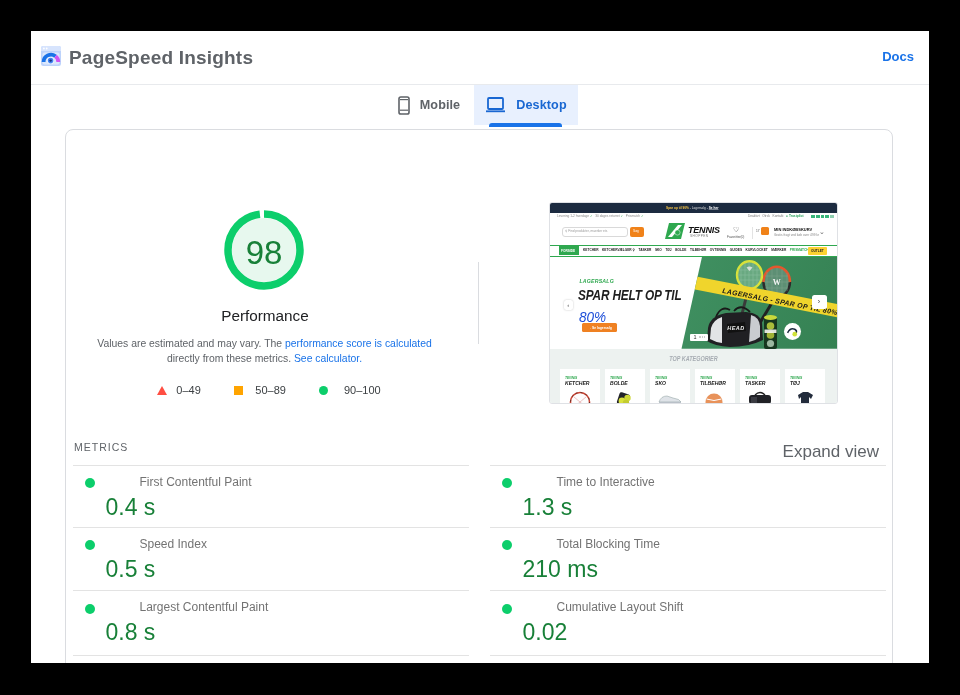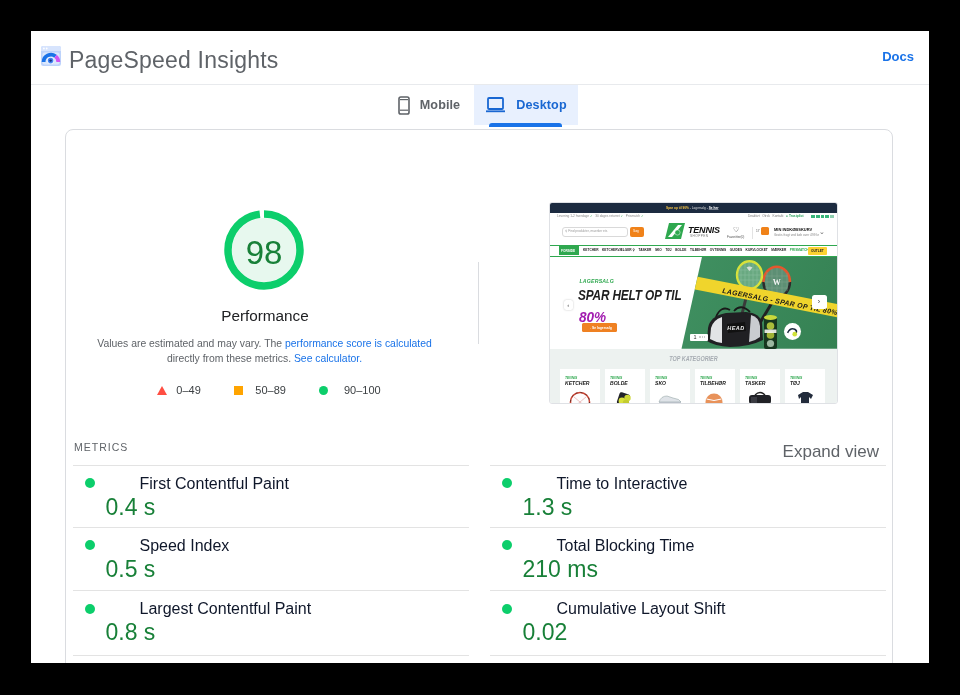--- a/index.html
+++ b/index.html
@@ -1,21 +1,21 @@
 <!DOCTYPE html>
 <html><head>
 <meta charset="utf-8">
 <style>
   * { margin:0; padding:0; box-sizing:border-box; }
   html,body { width:960px; height:695px; background:#000; font-family:"Liberation Sans", sans-serif; }
   .page { position:absolute; left:31px; top:31px; width:898px; height:632px; background:#fff; overflow:hidden; }
   .abs { position:absolute; }
 
   
-  .h1 { left:38px; top:16px; font-size:23px; color:#5f6368; letter-spacing:.2px; }
+  .h1 { left:38px; top:16px; font-size:19px; color:#5f6368; letter-spacing:.2px;font-weight:bold; }
   .docs { right:15px; top:17.5px; font-size:13px; color:#1a73e8; font-weight:bold; }
   .hline { left:0; top:53px; width:898px; height:1px; background:#e8eaed; }
 
   
   .tab { top:54px; height:40px; display:flex; align-items:center; justify-content:center; gap:10px; font-size:12.6px; font-weight:bold; letter-spacing:.1px; }
   .tab.mobile { left:352px; width:92px; color:#5f6368; }
   .tab.desktop { left:443px; width:104px; color:#1967d2; background:#e8f0fe; }
   .ind { left:458px; top:92px; width:73px; height:4px; background:#1a73e8; border-radius:3px 3px 0 0; }
 
   
@@ -32,21 +32,21 @@
   .tri { width:0; height:0; border-left:5.5px solid transparent; border-right:5.5px solid transparent; border-bottom:9.5px solid #ff4e42; margin-right:9px; }
   .sq { width:9px; height:9px; background:#ffa400; margin-right:12px; }
   .ci { width:9px; height:9px; border-radius:50%; background:#0cce6b; margin-right:15.5px; }
 
   
   .mhead { left:43px; top:409.5px; font-size:10.5px; letter-spacing:1px; color:#5f6368; }
   .expand { left:648px; top:410.5px; width:200px; text-align:right; font-size:17px; color:#5f6368; }
   .mrow { height:1px; background:#e3e3e3; }
   .metric { position:absolute; width:396px; }
   .dot { position:absolute; left:12.5px; top:13.5px; width:10px; height:10px; border-radius:50%; background:#0cce6b; }
-  .mname { position:absolute; left:35px; top:10px; font-size:16px; color:#0f172a;padding-left:32px; }
+  .mname { position:absolute; left:35px; top:10px; font-size:12px; color:#737373;padding-left:32px; }
   .mval { position:absolute; left:33px; top:29px; font-size:23px; color:#188038; }
 
   
   .shot { left:518px; top:171px; width:289px; height:202px; border:1px solid #dfe1e5; border-radius:3px; background:#fff; overflow:hidden; }
   .shot .abs { position:absolute; }
   .t4 { font-size:8px; transform:scale(.5); transform-origin:0 0; white-space:nowrap; }
   .t3 { font-size:8px; transform:scale(.4); transform-origin:0 0; white-space:nowrap; }
   .cat { top:165.8px; width:39.7px; height:36.2px; background:#fff; padding:7px 0 0 4.5px; overflow:hidden; }
   .cat i { display:block; font-size:8px; transform:scale(.42); transform-origin:0 0; font-weight:bold; color:#2fa84f; height:3.5px; }
   .cat b { display:block; font-size:6.2px; font-style:italic; color:#1a1a1a; letter-spacing:0; transform:scaleX(.82); transform-origin:0 0; white-space:nowrap; }
@@ -222,21 +222,21 @@
       </svg>
 
       <div class="abs" style="left:233.5px;top:66.5px;width:17px;height:17px;border-radius:50%;background:#fff"></div>
       <svg class="abs" style="left:233.5px;top:66.5px" width="17" height="17" viewBox="0 0 19 19">
         <path d="M4 11 Q7 5 12 7 Q15 8.5 13.5 11.5" fill="none" stroke="#1c2b40" stroke-width="1.6"></path>
         <circle cx="12" cy="12.5" r="2.6" fill="#cfe23a"></circle>
       </svg>
 
       <div class="abs" style="left:29.5px;top:21px;font-size:5.2px;font-weight:bold;font-style:italic;color:#2fa84f;letter-spacing:.2px">LAGERSALG</div>
       <div class="abs" style="left:28px;top:30px;font-size:14px;font-weight:bold;font-style:italic;color:#1e1e1e;letter-spacing:-.2px;white-space:nowrap;transform:scaleX(.845);transform-origin:0 0">SPAR HELT OP TIL</div>
-      <div class="abs" style="left:29px;top:52px;font-size:14px;font-weight:bold;font-style:italic;color:#a21caf;transform:scaleX(.97);transform-origin:0 0">80%</div>
+      <div class="abs" style="left:29px;top:52px;font-size:14px;font-weight:normal;font-style:italic;color:#1d4ed8;transform:scaleX(.97);transform-origin:0 0">80%</div>
       <div class="abs" style="left:32px;top:66.5px;width:35px;height:9px;background:#ef8122;border-radius:1.5px;display:flex;align-items:center;justify-content:center">
           <span style="font-size:8px;transform:scale(.42);color:#fff;white-space:nowrap;font-weight:bold">→ Se lagersalg</span>
         </div>
 
       <div class="abs" style="left:13.8px;top:43.5px;width:9px;height:9.5px;background:#fff;border-radius:2.5px;box-shadow:0 0 2px rgba(0,0,0,.25);display:flex;align-items:center;justify-content:center">
           <span style="font-size:6px;color:#444">‹</span>
         </div>
       <div class="abs" style="left:261.5px;top:38px;width:15px;height:14px;background:#fff;border-radius:2.5px;display:flex;align-items:center;justify-content:center">
           <span style="font-size:7px;color:#333">›</span>
         </div>

